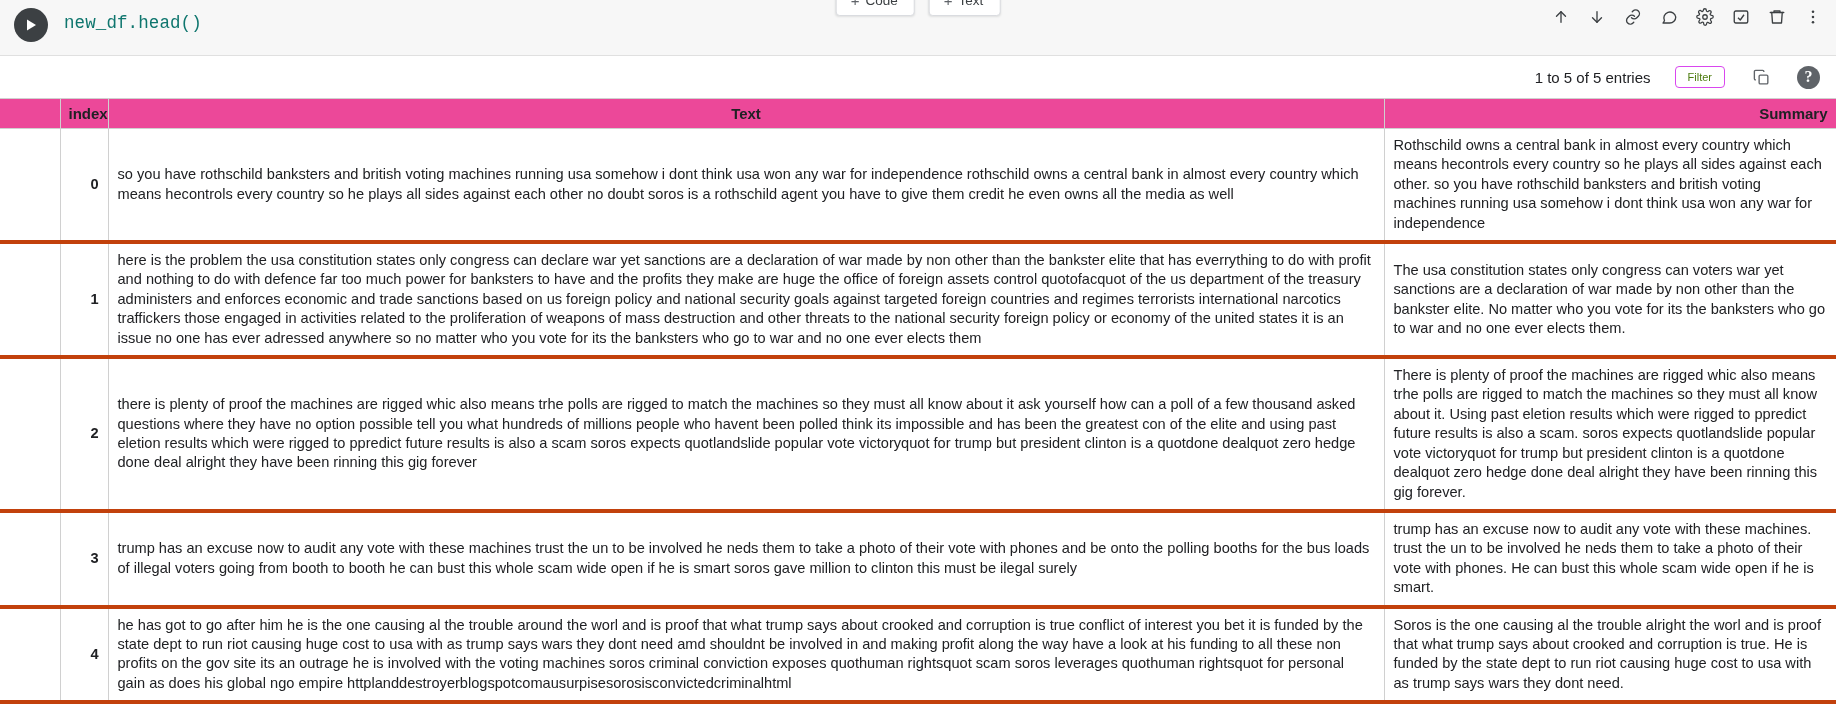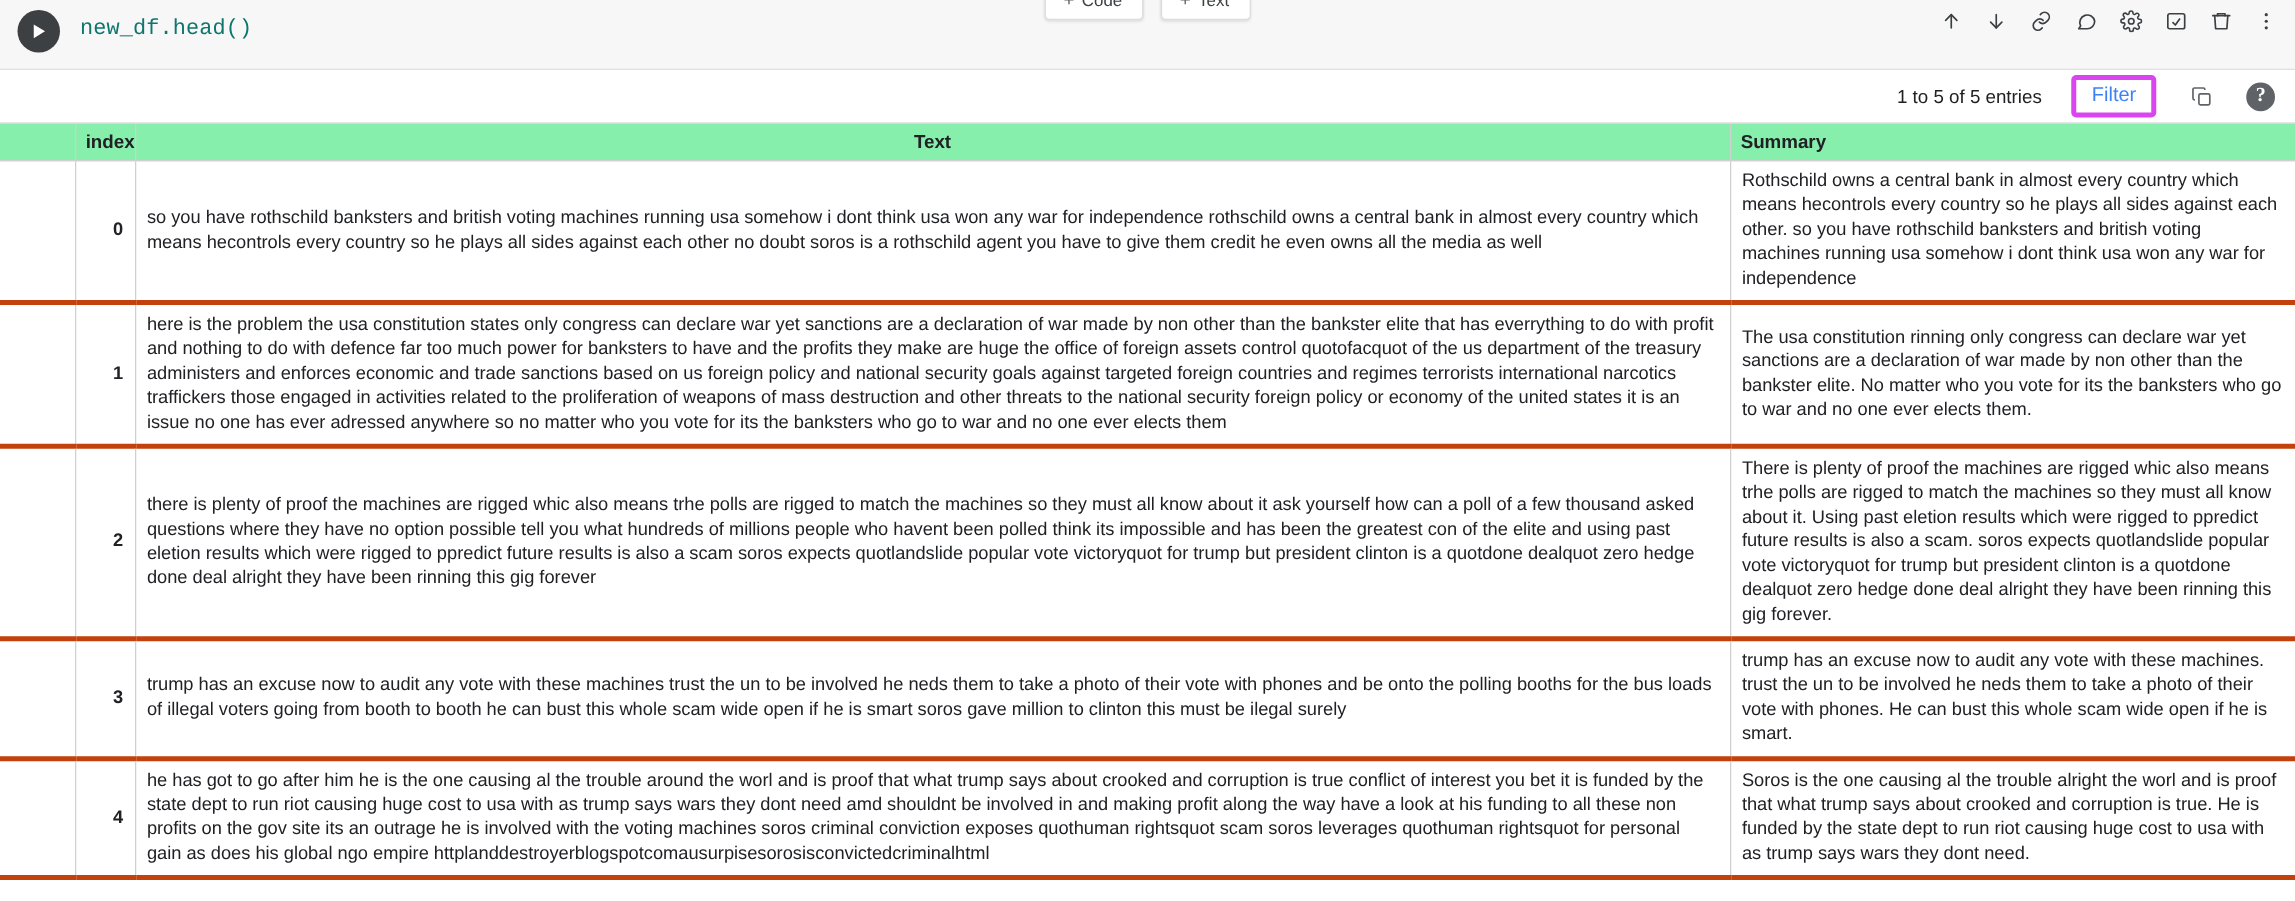--- a/index.html
+++ b/index.html
@@ -101,25 +101,25 @@
     align-items: center;
     justify-content: flex-end;
     padding-right: 16px;
     gap: 24px;
   }
   .entries-label {
     font-size: 15px;
     color: #202124;
   }
   .filter-btn {
-    border: 4px solid #d946ef;
+    border: 1px solid #d946ef;
     border-radius: 4px;
     background: #ffffff;
-    font-size: 16px;
-    color: #3b82f6;
+    font-size: 11px;
+    color: #4d7c0f;
     padding: 4px 12px;
     cursor: pointer;
   }
   .hicon {
     width: 24px; height: 24px;
     display: flex; align-items:center; justify-content:center;
     color: #5f6368;
     cursor: pointer;
   }
   .help-circle {
@@ -144,30 +144,30 @@
   }
   table.df col.c-index { width: 60px; }
   table.df col.c-idxnum { width: 48px; }
   table.df col.c-text { width: 1276px; }
   table.df col.c-summary { width: 452px; }
 
   table.df thead th {
     border: 1px solid #d0d0d0;
     border-left: none;
     border-right: none;
-    background: #86efac;
+    background: #ec4899;
     font-weight: bold;
     font-size: 15px;
     padding: 6px 8px;
     height: 30px;
     margin-left: 40px;
   }
   table.df thead th.index-head { text-align: center; border-left: 1px solid #d0d0d0; }
   table.df thead th.text-head { text-align: center; border-left: 1px solid #d0d0d0; }
-  table.df thead th.summary-head { text-align: left; border-left: 1px solid #d0d0d0; border-right: 1px solid #d0d0d0;}
+  table.df thead th.summary-head { text-align: right; border-left: 1px solid #d0d0d0; border-right: 1px solid #d0d0d0;}
 
   table.df tbody td {
     border-top: 1px solid #d0d0d0;
     border-bottom: 4px solid #c2410c;
     vertical-align: middle;
     padding: 7px 9px;
     line-height: 1.33;
   }
   td.idx {
     text-align: right;
@@ -299,21 +299,21 @@
         <tr>
           <td class="left-pad-cell"></td>
           <td class="idx">0</td>
           <td class="txt">so you have rothschild banksters and british voting machines running usa somehow i dont think usa won any war for independence rothschild owns a central bank in almost every country which means hecontrols every country so he plays all sides against each other no doubt soros is a rothschild agent you have to give them credit he even owns all the media as well</td>
           <td class="sum">Rothschild owns a central bank in almost every country which means hecontrols every country so he plays all sides against each other. so you have rothschild banksters and british voting machines running usa somehow i dont think usa won any war for independence</td>
         </tr>
         <tr>
           <td class="left-pad-cell"></td>
           <td class="idx">1</td>
           <td class="txt">here is the problem the usa constitution states only congress can declare war yet sanctions are a declaration of war made by non other than the bankster elite that has everrything to do with profit and nothing to do with defence far too much power for banksters to have and the profits they make are huge the office of foreign assets control quotofacquot of the us department of the treasury administers and enforces economic and trade sanctions based on us foreign policy and national security goals against targeted foreign countries and regimes terrorists international narcotics traffickers those engaged in activities related to the proliferation of weapons of mass destruction and other threats to the national security foreign policy or economy of the united states it is an issue no one has ever adressed anywhere so no matter who you vote for its the banksters who go to war and no one ever elects them</td>
-          <td class="sum">The usa constitution rinning only congress can declare war yet sanctions are a declaration of war made by non other than the bankster elite. No matter who you vote for its the banksters who go to war and no one ever elects them.</td>
+          <td class="sum">The usa constitution states only congress can voters war yet sanctions are a declaration of war made by non other than the bankster elite. No matter who you vote for its the banksters who go to war and no one ever elects them.</td>
         </tr>
         <tr>
           <td class="left-pad-cell"></td>
           <td class="idx">2</td>
           <td class="txt">there is plenty of proof the machines are rigged whic also means trhe polls are rigged to match the machines so they must all know about it ask yourself how can a poll of a few thousand asked questions where they have no option possible tell you what hundreds of millions people who havent been polled think its impossible and has been the greatest con of the elite and using past eletion results which were rigged to ppredict future results is also a scam soros expects quotlandslide popular vote victoryquot for trump but president clinton is a quotdone dealquot zero hedge done deal alright they have been rinning this gig forever</td>
           <td class="sum">There is plenty of proof the machines are rigged whic also means trhe polls are rigged to match the machines so they must all know about it. Using past eletion results which were rigged to ppredict future results is also a scam. soros expects quotlandslide popular vote victoryquot for trump but president clinton is a quotdone dealquot zero hedge done deal alright they have been rinning this gig forever.</td>
         </tr>
         <tr>
           <td class="left-pad-cell"></td>
           <td class="idx">3</td>

